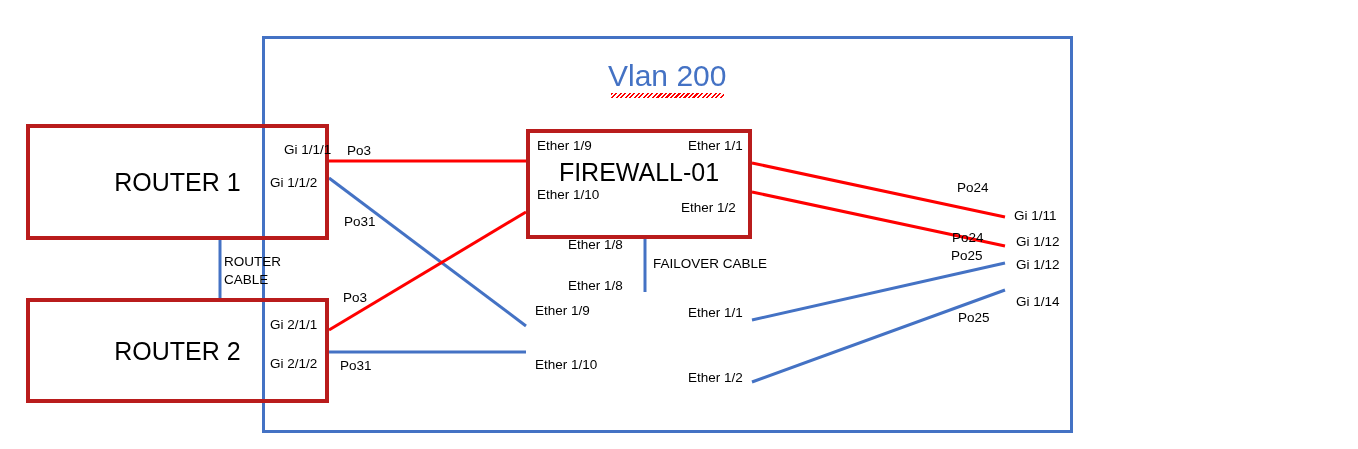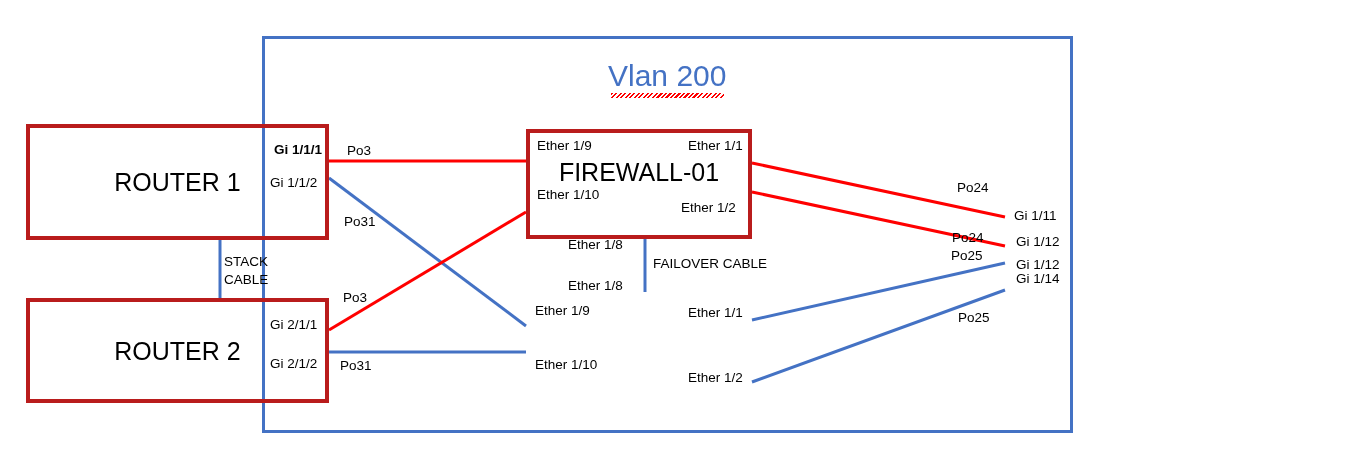--- a/index.html
+++ b/index.html
@@ -106,31 +106,31 @@
     <path d="M 752,192 L 1005,246" stroke="#FF0000" stroke-width="3" fill="none"></path>
 
     <path d="M 752,320 L 1005,263" stroke="#4472C4" stroke-width="3" fill="none"></path>
 
     <path d="M 752,382 L 1005,290" stroke="#4472C4" stroke-width="3" fill="none"></path>
   </svg>
 
   <div class="node" style="left:26px; top:124px; width:303px; height:116px;">
     <div class="node-title router-title">ROUTER 1</div>
   </div>
-  <div class="lbl" style="left:274px; top:143px;font-weight:bold;">Gi 1/1/1</div>
+  <div class="lbl" style="left:284px; top:143px;">Gi 1/1/1</div>
   <div class="lbl" style="left:270px; top:176px;">Gi 1/1/2</div>
 
   <div class="node" style="left:26px; top:298px; width:303px; height:105px;">
     <div class="node-title router-title">ROUTER 2</div>
   </div>
   <div class="lbl" style="left:270px; top:318px;">Gi 2/1/1</div>
   <div class="lbl" style="left:270px; top:357px;">Gi 2/1/2</div>
 
   <div class="stack-lbl" style="left:224px; top:253px;">
-    <div>STACK</div>
+    <div>ROUTER</div>
     <div>CABLE</div>
   </div>
 
   <div class="node" style="left:526px; top:129px; width:226px; height:110px;">
     <div class="node-title fw-title" style="top:25px;">FIREWALL-01</div>
   </div>
   <div class="lbl" style="left:537px; top:139px;">Ether 1/9</div>
   <div class="lbl" style="left:688px; top:139px;">Ether 1/1</div>
   <div class="lbl" style="left:537px; top:188px;">Ether 1/10</div>
   <div class="lbl" style="left:681px; top:201px;">Ether 1/2</div>
@@ -140,21 +140,21 @@
   <div class="lbl" style="left:535px; top:304px;">Ether 1/9</div>
   <div class="lbl" style="left:688px; top:306px;">Ether 1/1</div>
   <div class="lbl" style="left:535px; top:358px;">Ether 1/10</div>
   <div class="lbl" style="left:688px; top:371px;">Ether 1/2</div>
 
   <div class="lbl" style="left:653px; top:257px;">FAILOVER CABLE</div>
 
   <div class="lbl" style="left:1014px; top:209px;">Gi 1/11</div>
   <div class="lbl" style="left:1016px; top:235px;">Gi 1/12</div>
   <div class="lbl" style="left:1016px; top:258px;">Gi 1/12</div>
-  <div class="lbl" style="left:1016px; top:272px;">Gi 1/14</div>
+  <div class="lbl" style="left:1016px; top:295px;">Gi 1/14</div>
 
   <div class="lbl" style="left:347px; top:144px;">Po3</div>
   <div class="lbl" style="left:344px; top:215px;">Po31</div>
   <div class="lbl" style="left:343px; top:291px;">Po3</div>
   <div class="lbl" style="left:340px; top:359px;">Po31</div>
 
   <div class="lbl" style="left:957px; top:181px;">Po24</div>
   <div class="lbl" style="left:952px; top:231px;">Po24</div>
   <div class="lbl" style="left:951px; top:249px;">Po25</div>
   <div class="lbl" style="left:958px; top:311px;">Po25</div>

